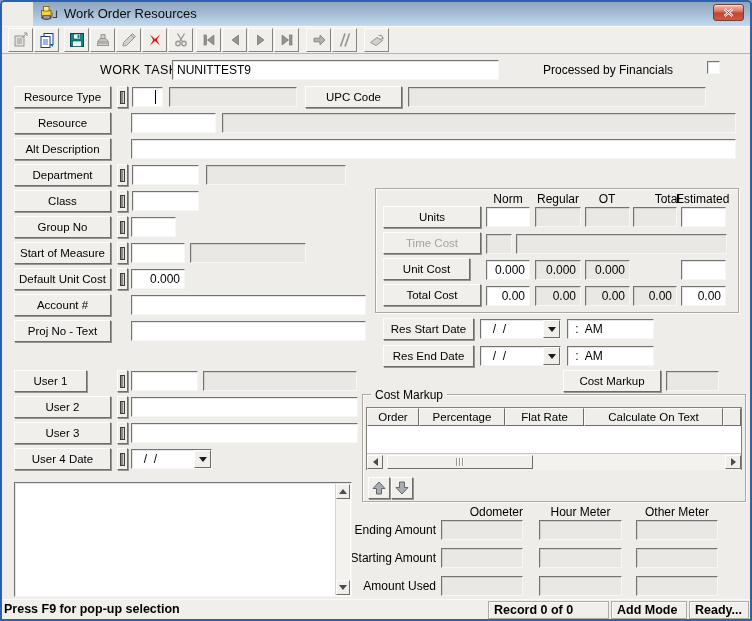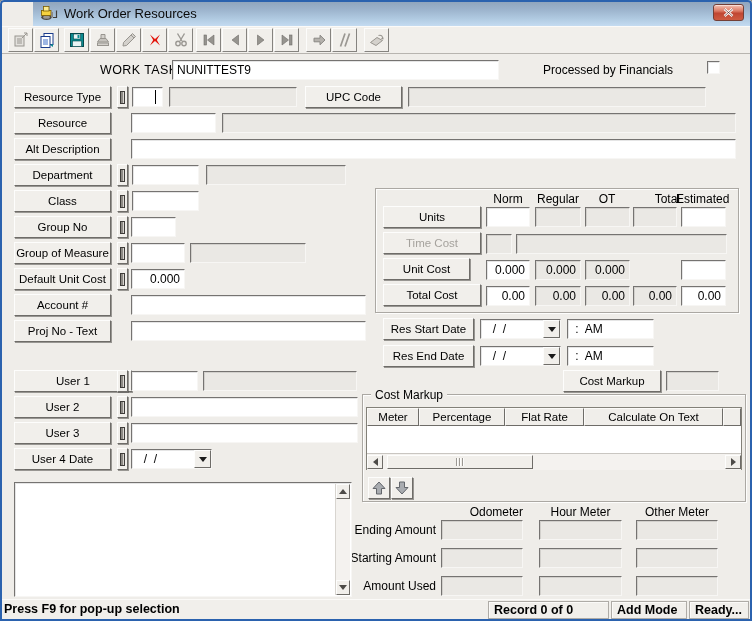--- a/index.html
+++ b/index.html
@@ -258,21 +258,21 @@
       <span>Group No</span>
     </div>
   <div class="flagbtn" style="left:117px;top:216px">
       <i></i>
     </div>
   <div class="field" style="left:131px;top:217px;width:45px">
       <span></span>
     </div>
 
   <div class="btn3d" style="left:14px;top:242px;width:97px">
-      <span>Group of Measure</span>
+      <span>Start of Measure</span>
     </div>
   <div class="flagbtn" style="left:117px;top:242px">
       <i></i>
     </div>
   <div class="field" style="left:131px;top:243px;width:54px">
       <span></span>
     </div>
   <div class="field gray" style="left:190px;top:243px;width:116px">
       <span></span>
     </div>
@@ -387,21 +387,21 @@
       <span>Res End Date</span>
     </div>
   <div class="combo" style="left:480px;top:346px;width:81px">
     <span class="val">  /  /</span>
     <div class="dd">
         <i class="tri-dn"></i>
       </div>
   </div>
   <div class="field pre" style="left:567px;top:346px;width:87px"><span class="pre"> :  AM</span></div>
 
-  <div class="btn3d" style="left:14px;top:370px;width:118px">
+  <div class="btn3d" style="left:14px;top:370px;width:73px">
       <span>User 1</span>
     </div>
   <div class="flagbtn" style="left:117px;top:370px">
       <i></i>
     </div>
   <div class="field" style="left:131px;top:371px;width:67px">
       <span></span>
     </div>
   <div class="field gray" style="left:203px;top:371px;width:154px">
       <span></span>
@@ -445,21 +445,21 @@
     </div>
   <div class="field gray" style="left:666px;top:371px;width:53px">
       <span></span>
     </div>
 
   <div class="groupbox" style="left:362px;top:394px;width:384px;height:108px"></div>
   <span class="gb-label" style="left:371px;top:388px">Cost Markup</span>
 
   <div class="grid" style="left:366px;top:407px;width:376px;height:63px">
     <div class="grid-hdr">
-      <div class="cell" style="width:52px">Meter</div>
+      <div class="cell" style="width:52px">Order</div>
       <div class="cell" style="width:86px">Percentage</div>
       <div class="cell" style="width:79px">Flat Rate</div>
       <div class="cell" style="width:139px">Calculate On Text</div>
       <div class="cell" style="flex:1"></div>
     </div>
     <div class="grid-body"></div>
     <div class="hscroll">
       <div class="sbtn" style="position:absolute;left:0;top:1px;height:14px">
           <i class="tri-lf"></i>
         </div>

